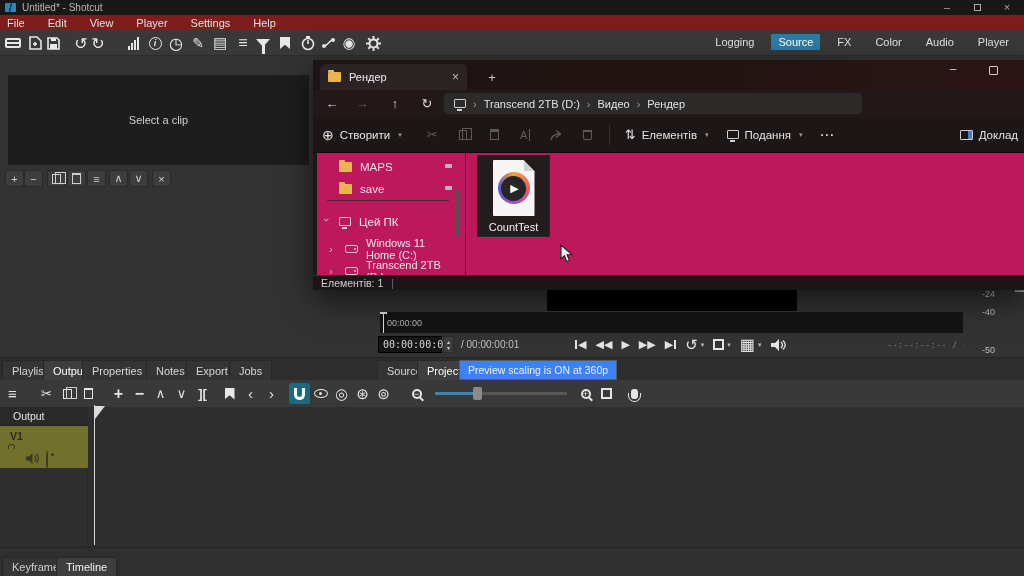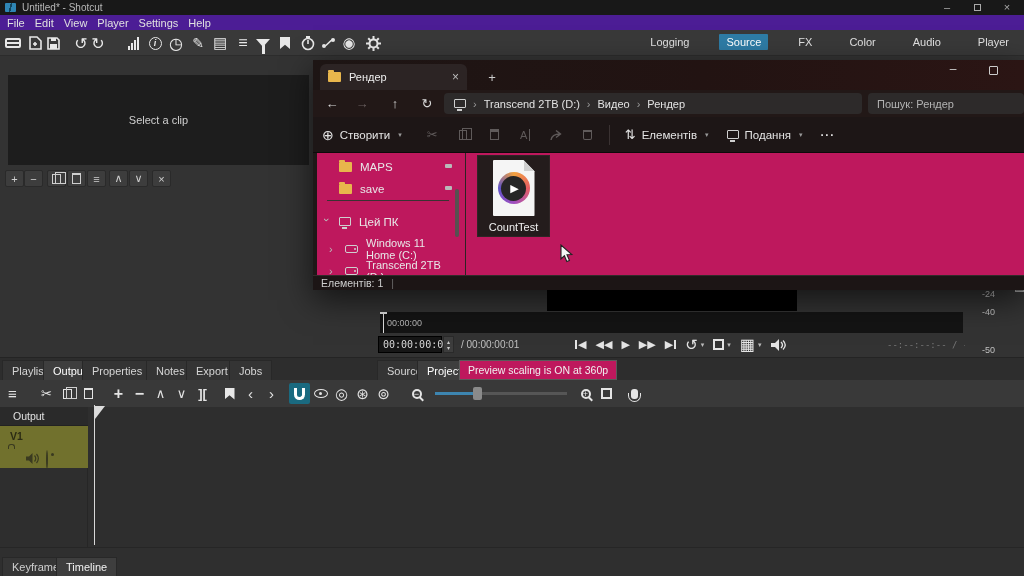--- a/index.html
+++ b/index.html
@@ -11,35 +11,35 @@
   
   #titlebar { left:0; top:0; width:1024px; height:15px; background:#181818; }
   #app-logo { left:5px; top:3px; width:11px; height:9px;
     background:linear-gradient(105deg,#2f86b5 44%,#12455e 44%,#12455e 56%,#2f86b5 56%); border-radius:1px;}
   #app-title { left:22px; top:2px; font-size:10px; color:#b8b8b8; }
   .wbtn { top:1px; width:22px; height:12px; display:flex; align-items:center; justify-content:center;
     color:#aaa; font-size:11px; }
   #win-restore-box{ width:7px;height:7px;border:1px solid #aaa; }
 
   
-  #menubar { left:0; top:15px; width:1024px; height:15px; background:#4c1d95; display:flex;
-    align-items:center; gap:10px; padding-left:7px; font-size:11px; color:#e0e0e0;}
+  #menubar { left:0; top:15px; width:1024px; height:15px; background:#7f1d1d; display:flex;
+    align-items:center; gap:23px; padding-left:7px; font-size:11px; color:#e0e0e0;}
   
   #toolbar { left:0; top:30px; width:1024px; height:26px; background:#393939; border-bottom:1px solid #2c2c2c;}
   .tbi { position:absolute; top:3px; width:22px; height:20px; display:flex; align-items:center;
     justify-content:center; color:#e8e8e8; font-size:14px; }
   .cssbars{display:flex;align-items:flex-end;gap:1px}
   .cssbars i{display:block;width:2px;background:#e8e8e8}
   .circle-i{width:13px;height:13px;border:1.5px solid #e8e8e8;border-radius:50%;font-size:9px;
     font-weight:bold;display:flex;align-items:center;justify-content:center;font-style:italic;}
   .funnel{width:0;height:0;border-left:7px solid transparent;border-right:7px solid transparent;
     border-top:8px solid #e8e8e8;position:relative;}
   .funnel:after{content:"";position:absolute;left:-1.5px;top:-2px;width:3px;height:9px;background:#e8e8e8;}
   .bookmark{width:10px;height:12px;background:#e8e8e8;clip-path:polygon(0 0,100% 0,100% 100%,50% 65%,0 100%);}
-  #mode-tabs { position:absolute; right:8px; top:4px; display:flex; gap:23px; font-size:11px; }
+  #mode-tabs { position:absolute; right:8px; top:4px; display:flex; gap:10px; font-size:11px; }
   .mode-tab { padding:2px 7px; color:#e0e0e0; border-radius:1px; }
   .mode-tab.active { background:#2e7ca6; color:#fff; }
 
   
   #filters-panel { left:0; top:56px; width:313px; height:301px; background:#333; }
   #filters-empty { position:absolute; left:8px; top:19px; width:301px; height:90px; background:#1d1d1d;
     display:flex; align-items:center; justify-content:center; font-size:11px; color:#cfcfcf; }
   #filters-buttons { position:absolute; left:0; top:114px; height:18px; width:313px; }
   .fbtn { position:absolute; top:0; width:19px; height:17px; background:#3d3d3d; border:1px solid #2a2a2a;
     border-radius:2px; display:flex; align-items:center; justify-content:center; font-size:11px; color:#cfcfcf;}
@@ -76,21 +76,21 @@
   #meter-grip { position:absolute; right:0px; top:-2px; width:9px; height:11px; background:#777;
     box-shadow:inset 0 2px 0 #333, inset 0 5px 0 #333; border:1px solid #999;}
   #chan-l { position:absolute; left:28px; top:78px; font-size:9px; color:#c8c8c8;}
   #chan-r { position:absolute; left:41px; top:78px; font-size:9px; color:#c8c8c8;}
 
   
   #panel-tabs { left:0; top:357px; width:1024px; height:23px; background:#2d2d2d; border-top:1px solid #242424;}
   .ptab { position:absolute; top:2px; height:20px; display:flex; align-items:center; padding:0 9px;
     font-size:11px; color:#d5d5d5; background:#343434; border:1px solid #282828; border-bottom:none;}
   .ptab.active { background:#3e3e3e; color:#fff; }
-  #tooltip-scaling { position:absolute; left:459px; top:2px; height:20px; background:#be185d;
+  #tooltip-scaling { position:absolute; left:459px; top:2px; height:20px; background:#3b82f6;
     border:1px solid #5a5a5a; display:flex; align-items:center; padding:0 8px; font-size:10.5px; color:#f0f0f0;}
 
   
   #tl-toolbar { left:0; top:380px; width:1024px; height:27px; background:#393939; display:flex;
     align-items:center; }
   .ti { display:flex; align-items:center; justify-content:center; width:21px; height:21px;
     color:#e4e4e4; font-size:13px; flex:none;}
   .ti.active { background:#1a6a80; border-radius:2px; color:#fff; }
   .magnet{width:11px;height:12px;border:3px solid currentColor;border-bottom:none;
     border-radius:7px 7px 0 0; transform:rotate(180deg);}
@@ -489,21 +489,20 @@
       <span class="navi" style="left:104px">↻</span>
       <div id="ex-address">
         <span class="monitor"></span>
         <span class="crumb-sep">›</span>
         <span>Transcend 2TB (D:)</span>
         <span class="crumb-sep">›</span>
         <span>Видео</span>
         <span class="crumb-sep">›</span>
         <span>Рендер</span>
       </div>
-      <div id="ex-search">Пошук: Рендер</div>
     </div>
     <div id="ex-cmdbar">
       <span class="cmd">
         <span style="font-size:14px">⊕</span>
         <span>Створити</span>
         <span class="ddarrow">▾</span>
         </span>
       <span class="dimi" style="margin-left:14px">✂</span>
       <span class="dimi">
           <span class="dim-copy"></span>
@@ -527,20 +526,24 @@
         <span style="font-size:13px">⇅</span>
         <span>Елементів</span>
         <span class="ddarrow">▾</span>
         </span>
       <span class="cmd">
         <span class="monitor"></span>
         <span>Подання</span>
         <span class="ddarrow">▾</span>
         </span>
       <span class="cmd" style="font-weight:bold;letter-spacing:1px">···</span>
+      <span id="ex-details-btn">
+        <span class="split-pane"></span>
+        <span>Доклад</span>
+        </span>
     </div>
     <div id="ex-body">
       <div id="ex-sidebar">
         <div class="siderow" style="top:3px">
           <span class="folder"></span>
           <span>MAPS</span>
           <span class="pin"><span class="pinicon"></span></span>
         </div>
         <div class="siderow" style="top:25px">
           <span class="folder"></span>

